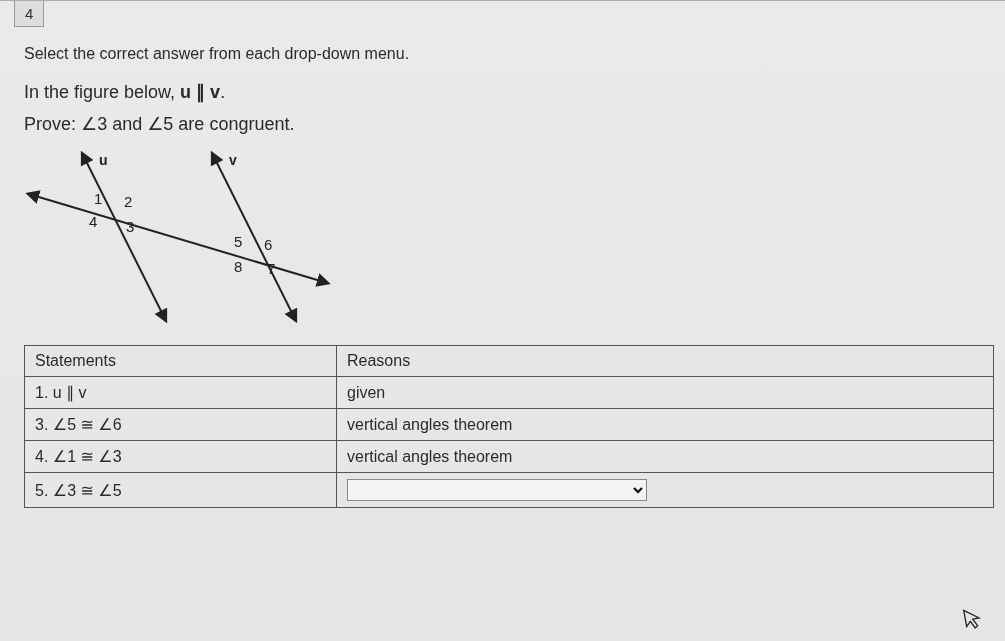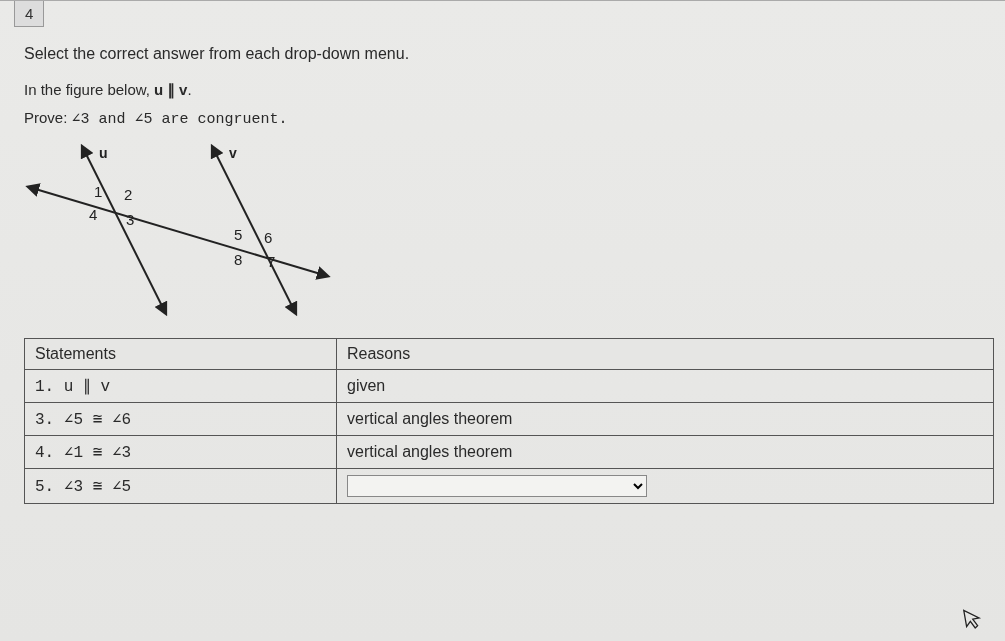--- a/index.html
+++ b/index.html
@@ -32,21 +32,21 @@
     color: #333;
   }
   .content {
     padding: 10px 40px 0 24px;
   }
   .instruction {
     font-size: 16px;
     margin: 8px 0 18px 0;
   }
   .prompt-line {
-    font-size: 15px;
+    font-size: 18px;
     margin: 10px 0;
   }
   .mathvar { font-weight: bold; }
   .figure {
     margin: 12px 0 14px 0;
   }
   table.proof {
     border-collapse: collapse;
     width: 970px;
     font-size: 16px;
@@ -64,21 +64,21 @@
   }
   .stmt-col { width: 312px; }
   .reason-col { width: auto; }
   select.reason-select {
     width: 300px;
     height: 22px;
     font-size: 13px;
     background: #f3f3f1;
     border: 1px solid #888;
   }
-  .angle { font-family: Liberation Mono, monospace; }
+  .angle { font-family: Liberation Sans, sans-serif; }
   .cursor {
     position: absolute;
     right: 20px;
     bottom: 6px;
     font-size: 22px;
     color: #222;
     transform: rotate(-10deg);
   }
 </style>
 </head>

